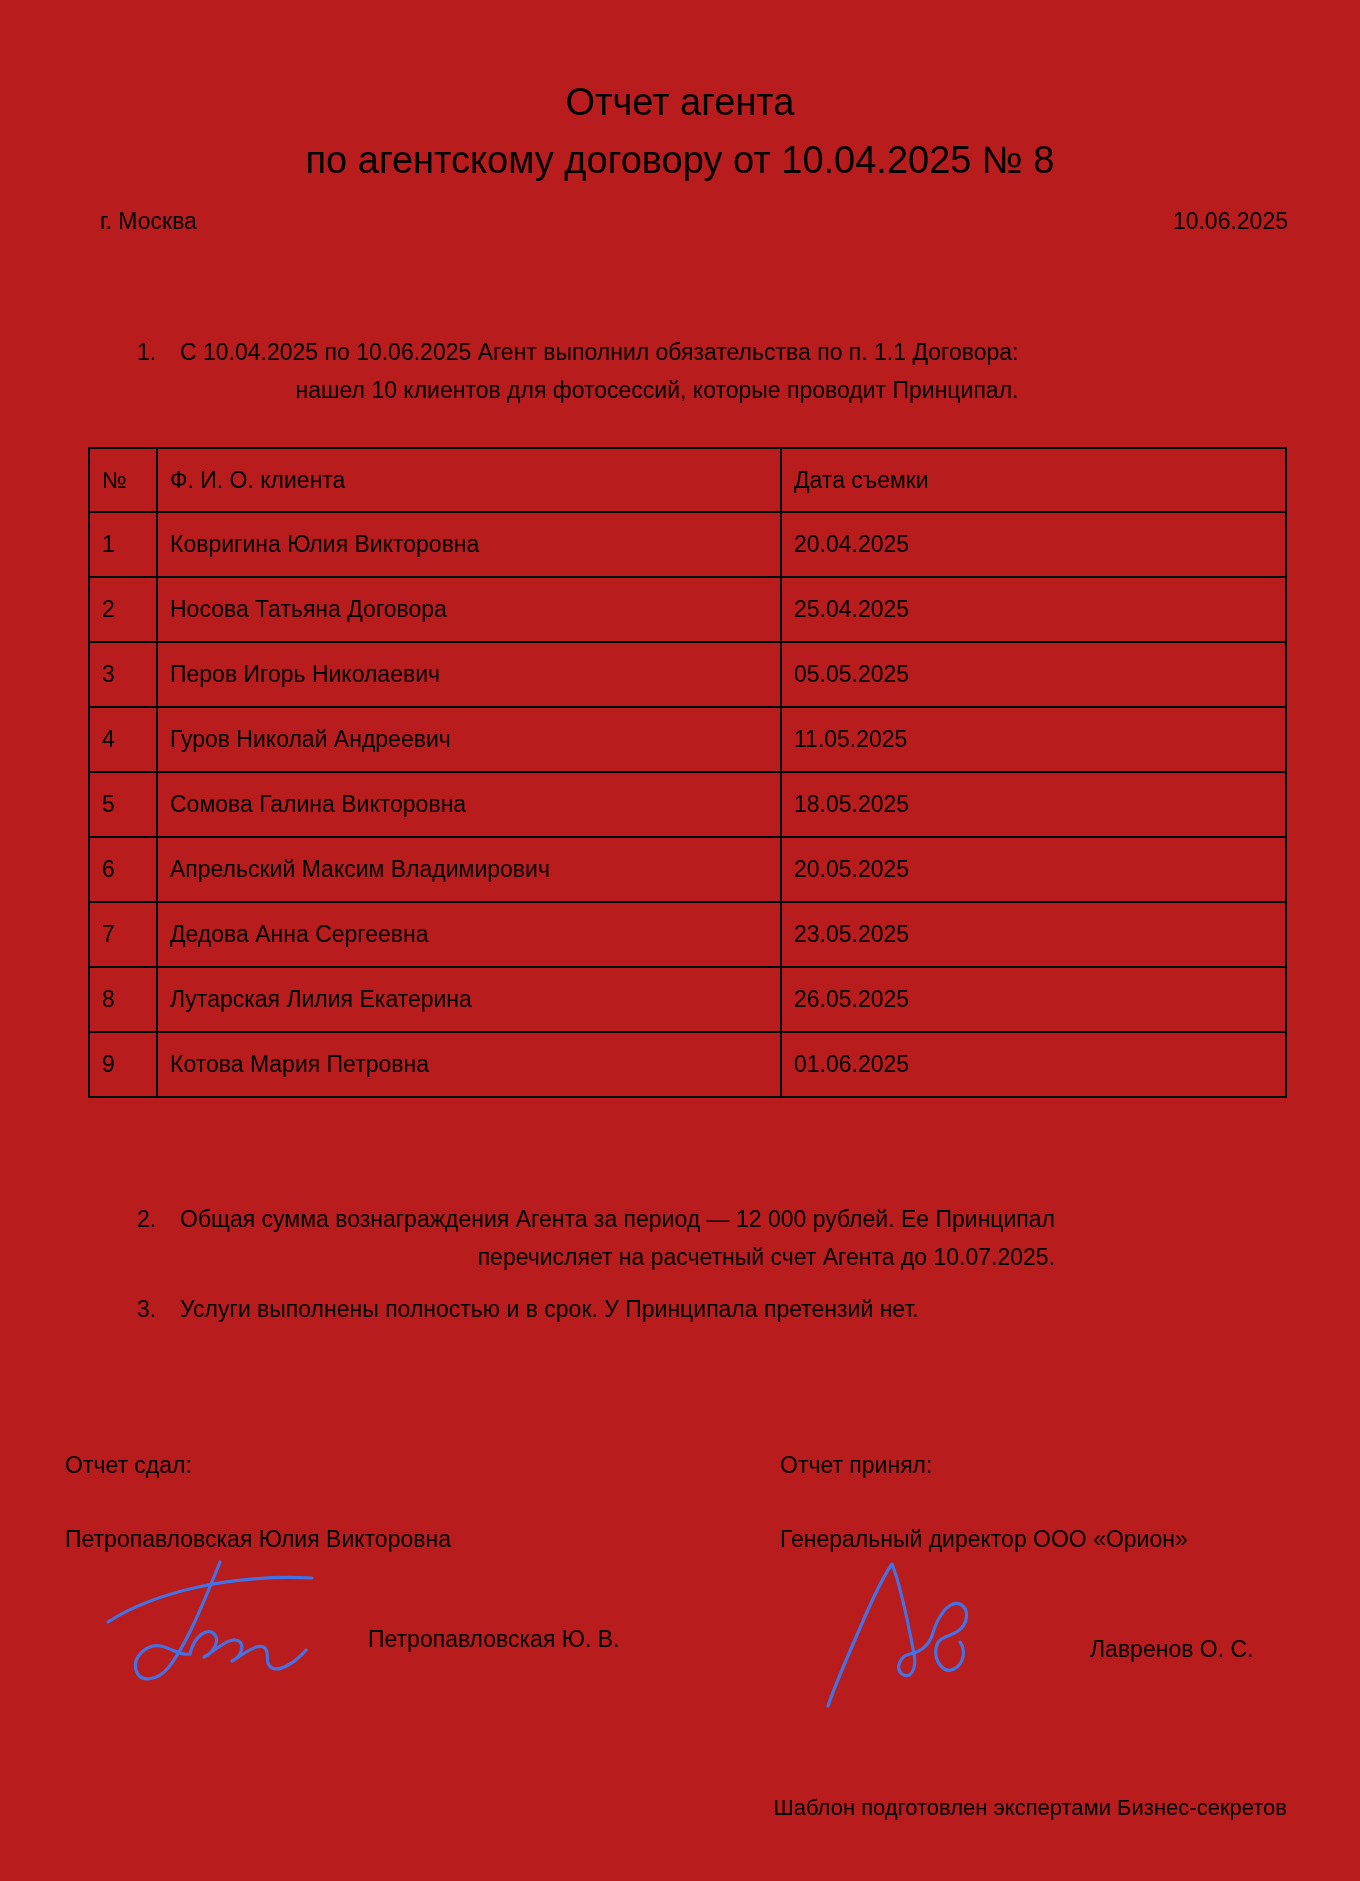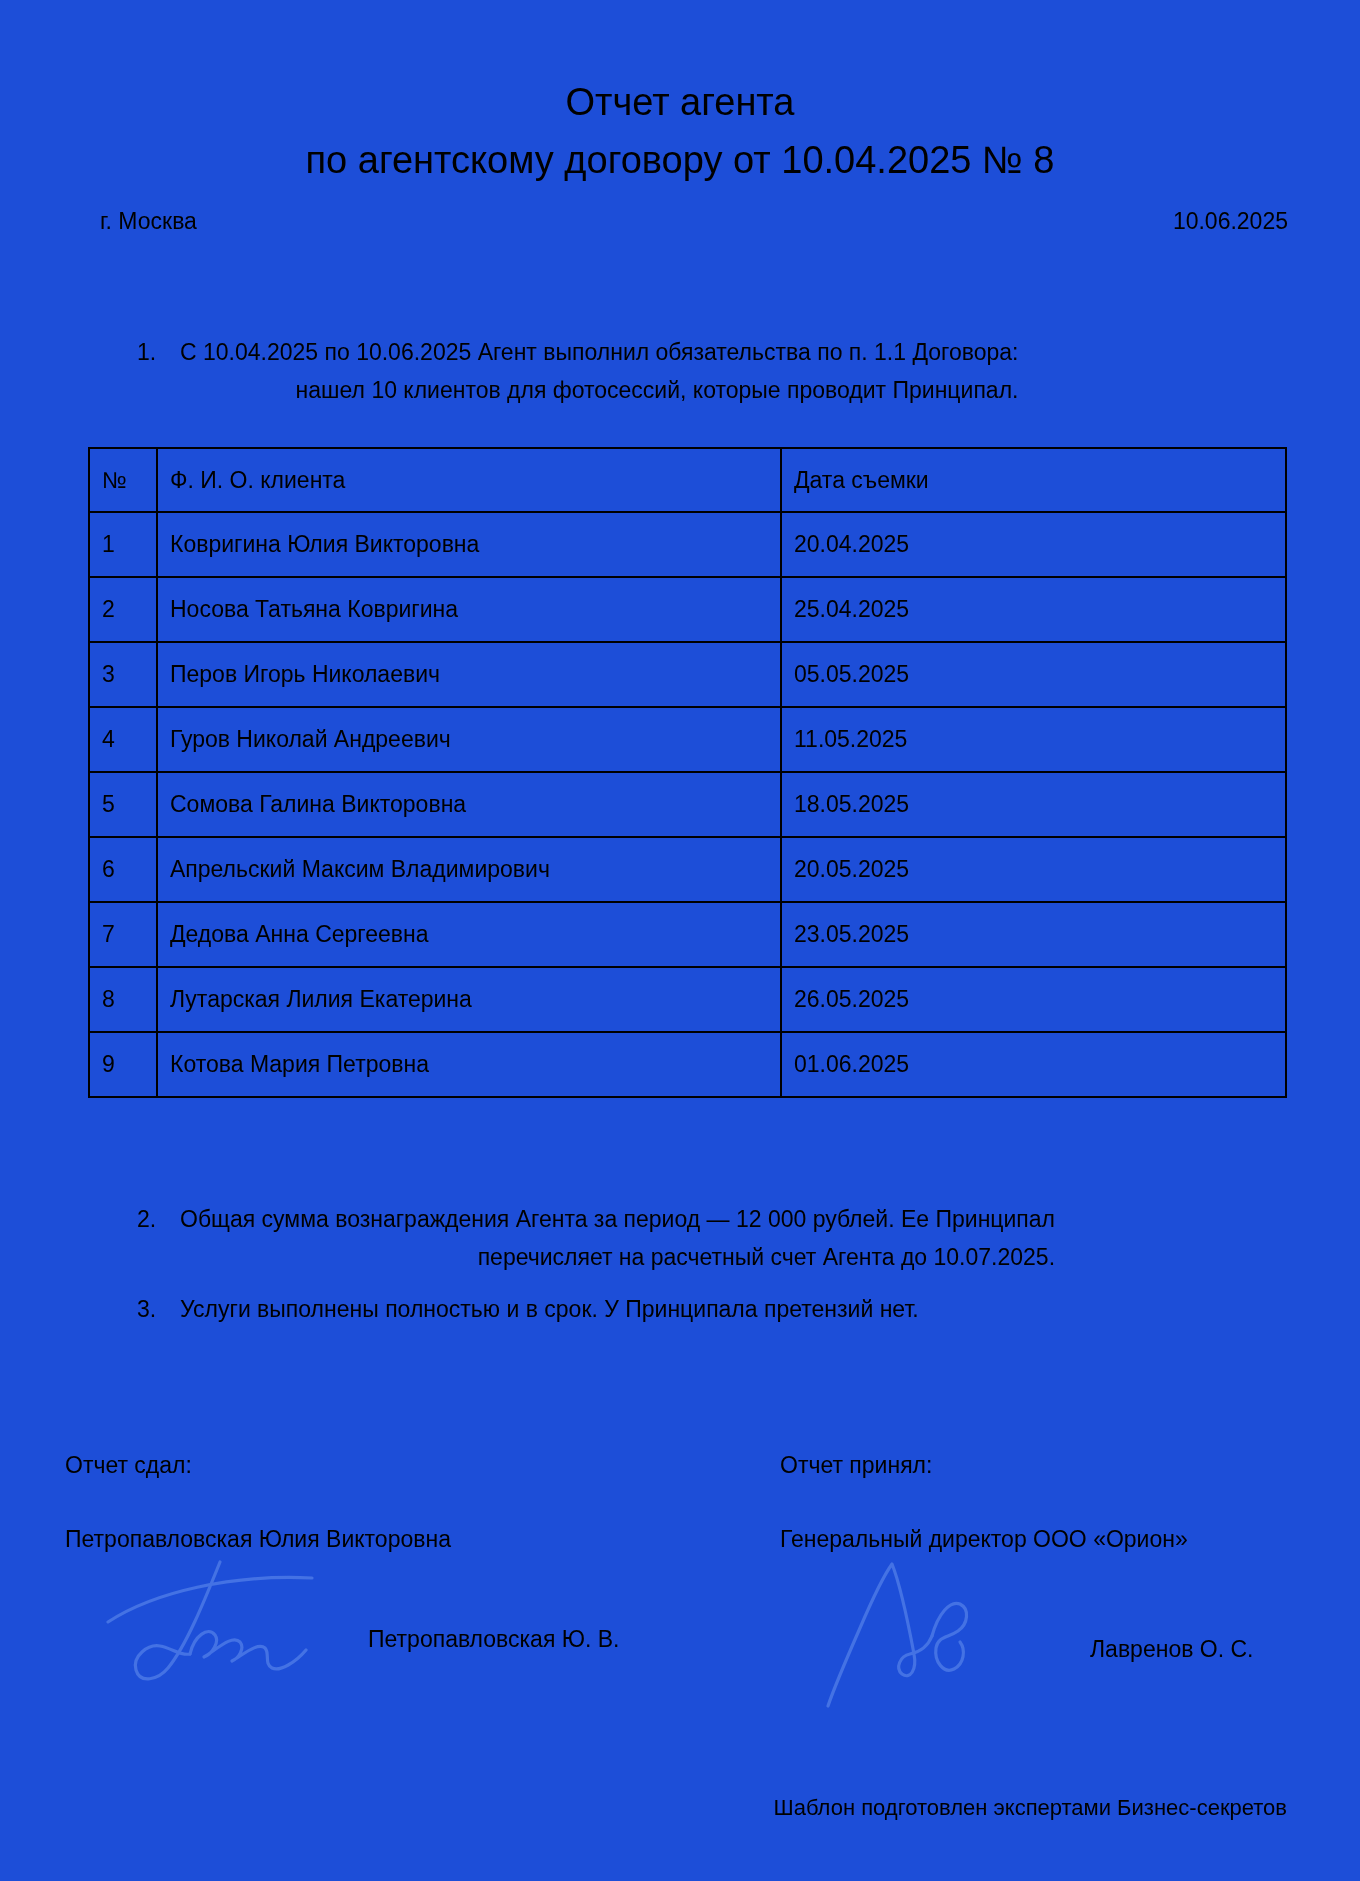--- a/index.html
+++ b/index.html
@@ -1,20 +1,20 @@
 <!DOCTYPE html>
 <html lang="ru"><head>
 <meta charset="utf-8">
 <style>
   html, body { margin: 0; padding: 0; background: #ffffff; }
   .page {
     position: relative;
     width: 1360px;
     height: 1881px;
-    background: #1d4ed8;
+    background: #b91c1c;
     color: #000000;
     font-family: "Liberation Sans", "DejaVu Sans", sans-serif;
     overflow: hidden;
   }
   .title-line {
     position: absolute;
     left: 0;
     width: 100%;
     text-align: center;
     font-size: 38px;
@@ -141,21 +141,21 @@
       </tr>
     </thead>
     <tbody>
         <tr>
           <td>1</td>
           <td>Ковригина Юлия Викторовна</td>
           <td>20.04.2025</td>
         </tr>
         <tr>
           <td>2</td>
-          <td>Носова Татьяна Ковригина</td>
+          <td>Носова Татьяна Договора</td>
           <td>25.04.2025</td>
         </tr>
         <tr>
           <td>3</td>
           <td>Перов Игорь Николаевич</td>
           <td>05.05.2025</td>
         </tr>
         <tr>
           <td>4</td>
           <td>Гуров Николай Андреевич</td>

